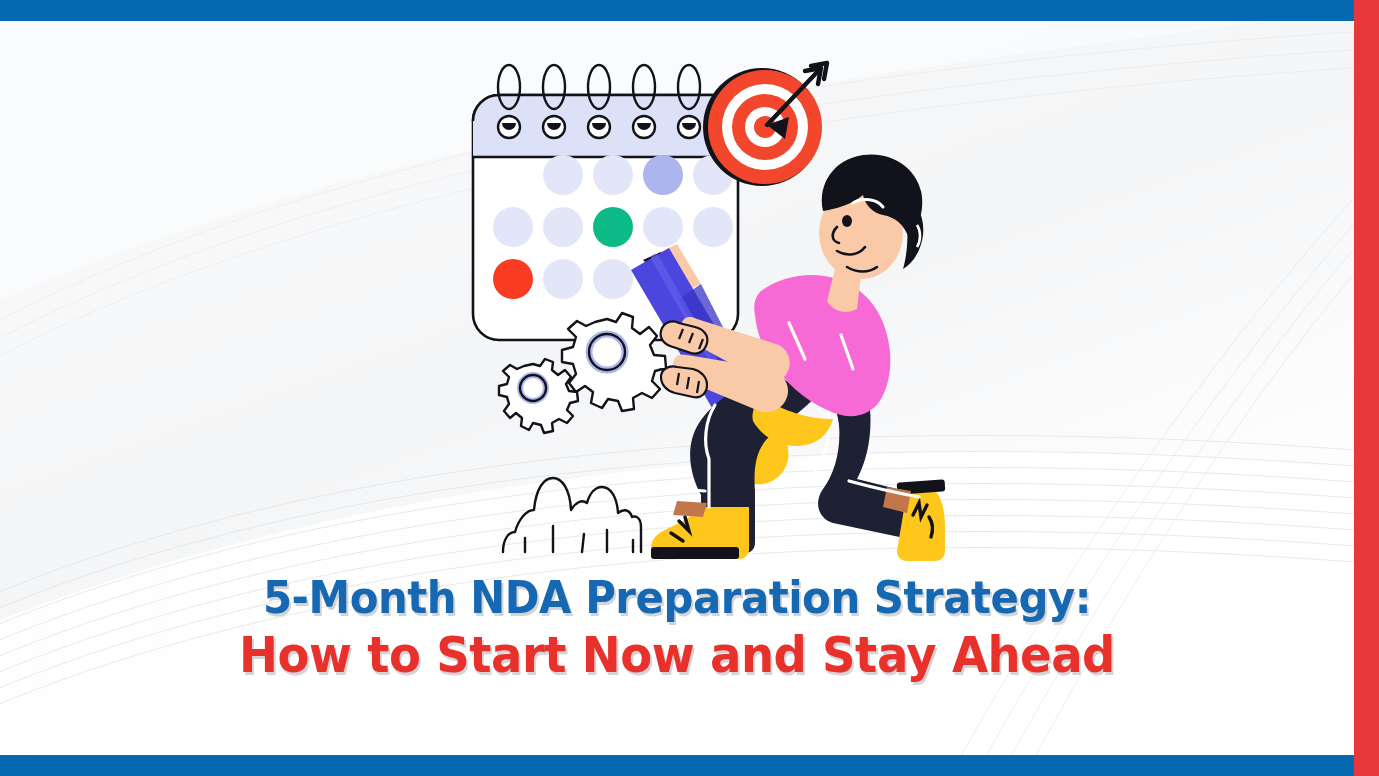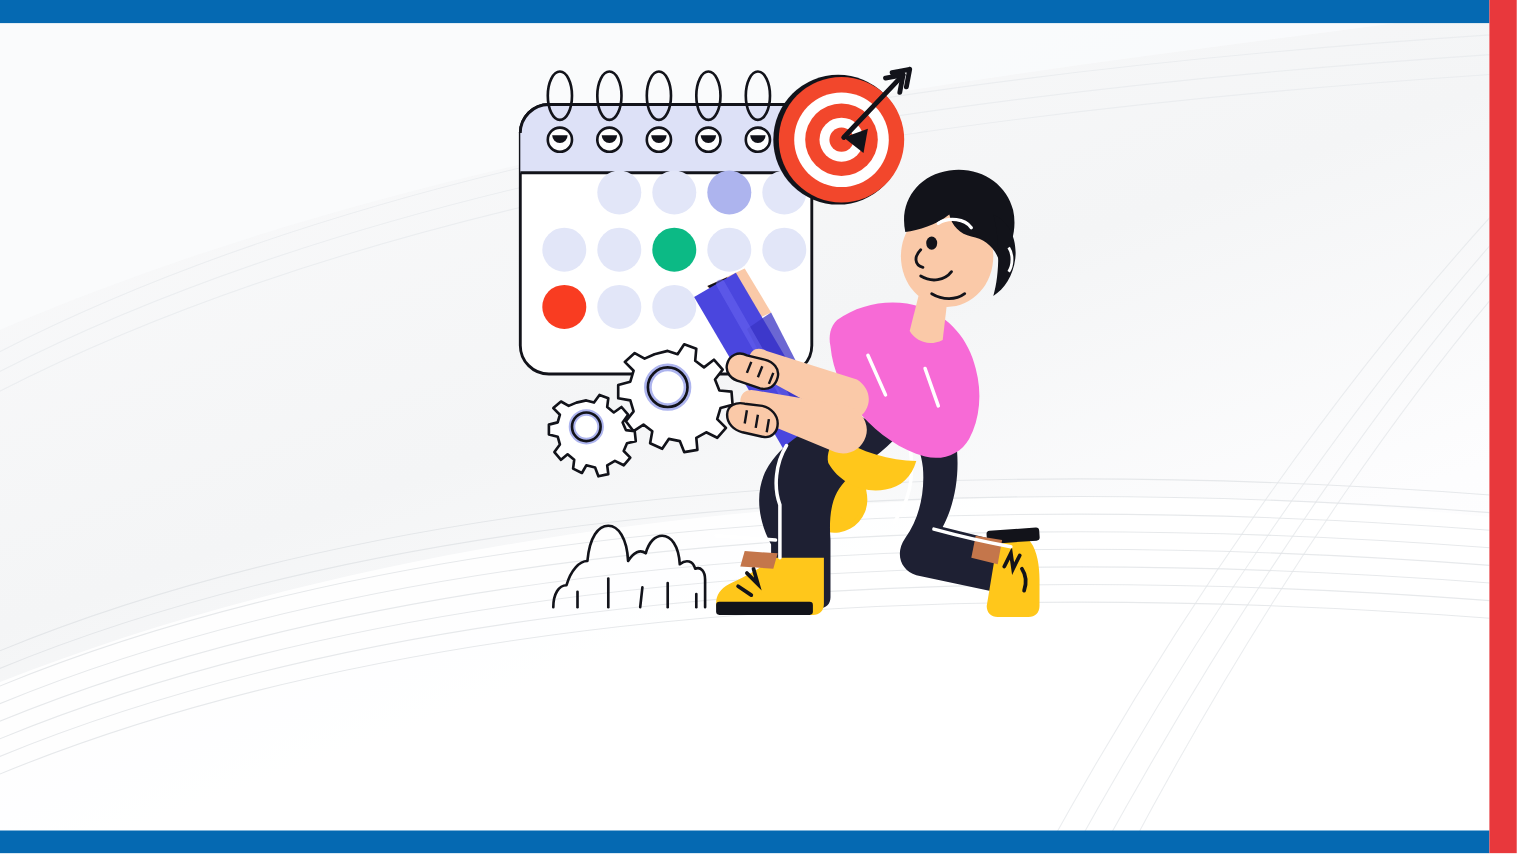--- a/index.html
+++ b/index.html
@@ -340,14 +340,18 @@
         <path d="M382,172 c-6,6 -6,14 2,16" stroke="#12131A" stroke-width="2.6" fill="none" stroke-linecap="round"></path>
 
         <path d="M382,196 c10,6 22,4 28,-4" stroke="#12131A" stroke-width="2.6" fill="none" stroke-linecap="round"></path>
 
         <path d="M392,212 c10,6 22,6 30,0" stroke="#12131A" stroke-width="2.6" fill="none" stroke-linecap="round"></path>
       </g>
     </g>
   </svg>
   </div>
 
+  <div class="title-block">
+    <span class="title-line title-line-1">5-Month NDA Preparation Strategy:</span>
+    <span class="title-line title-line-2">How to Start Now and Stay Ahead</span>
+  </div>
 
 </div>
 
 </body></html>

